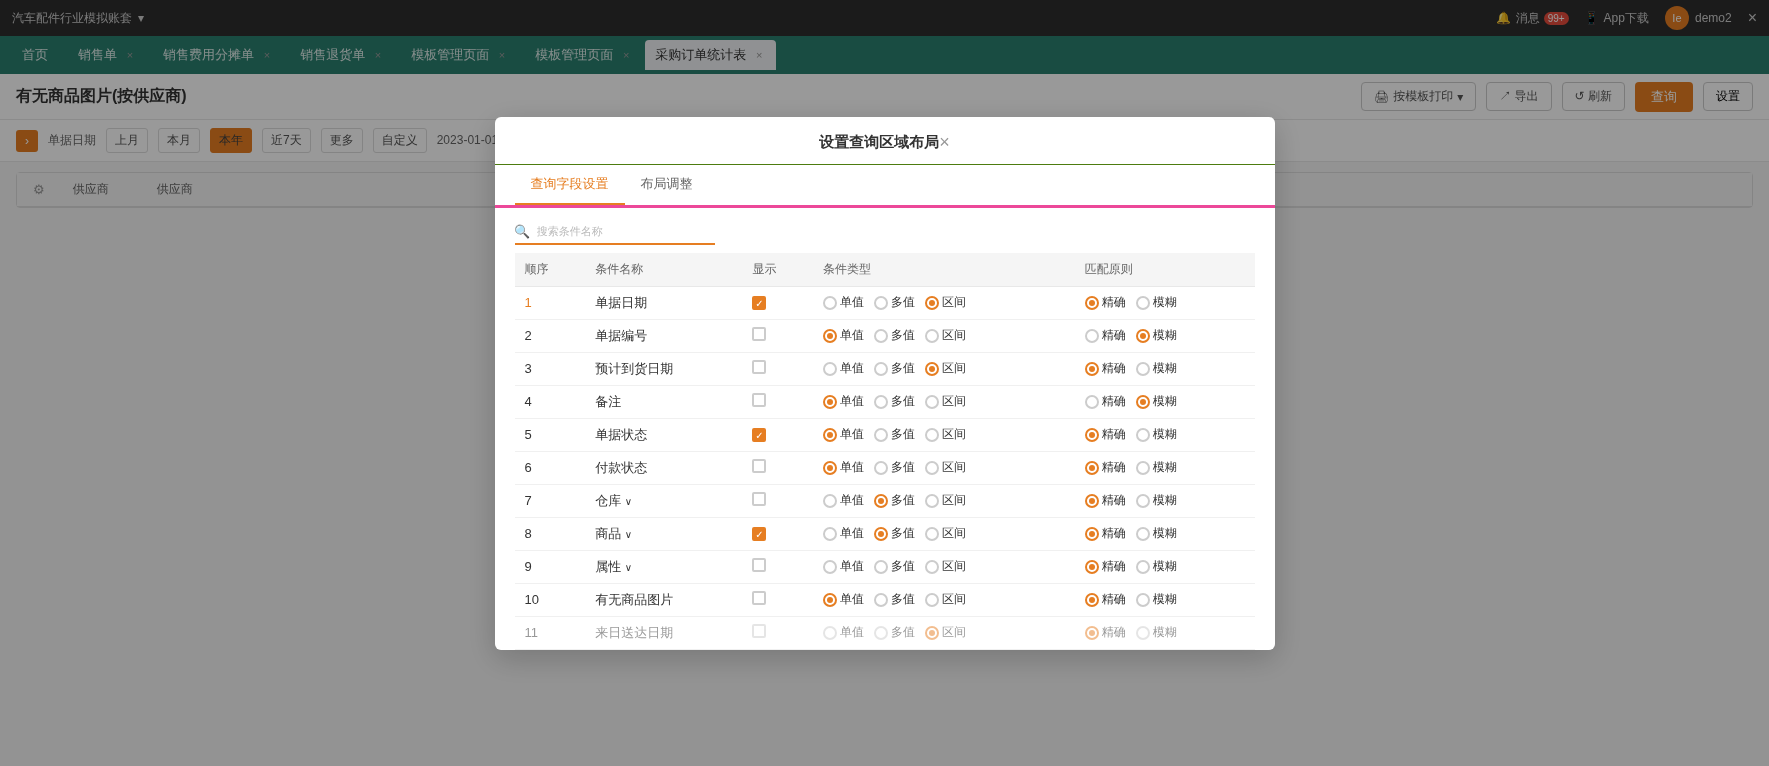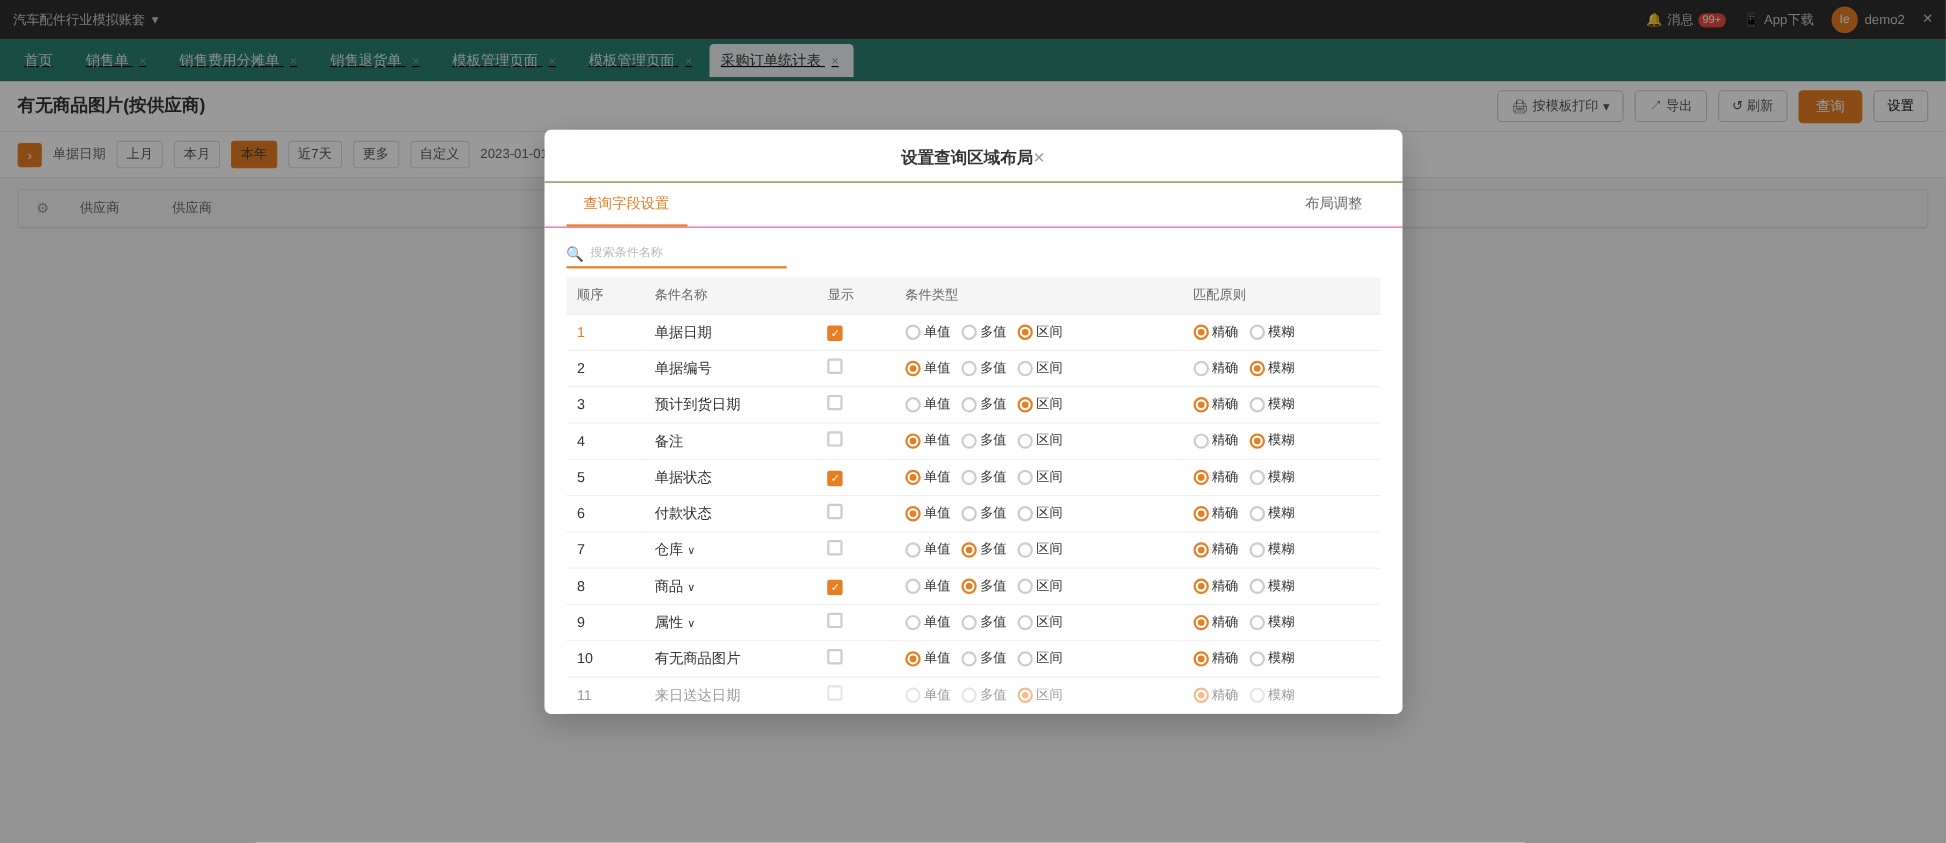--- a/index.html
+++ b/index.html
@@ -34,21 +34,20 @@
     }
 
     
     .tab-bar {
       height: 38px;
       background: #2a7f6f;
       display: flex;
       align-items: center;
       padding: 0 8px;
       gap: 2px;
-      text-decoration: underline;
     }
     .tab-item {
       padding: 6px 14px;
       border-radius: 4px 4px 0 0;
       color: rgba(255,255,255,0.85);
       font-size: 13px;
       cursor: pointer;
       white-space: nowrap;
     }
     .tab-item.active {
@@ -140,23 +139,22 @@
       align-items: center;
       justify-content: center;
     }
     .dialog-title { font-size: 15px; font-weight: bold; color: #333; }
     .dialog-close { cursor: pointer; color: #999; font-size: 18px; line-height: 1; }
 
     
     .dialog-tabs {
       display: flex;
       padding: 0 20px;
-      border-bottom: 1px solid #ec4899;
+      border-bottom: 3px solid #ec4899;
       gap: 0;
-      justify-content: space-between;
     }
     .dialog-tab {
       padding: 10px 16px;
       cursor: pointer;
       font-size: 13px;
       color: #666;
       border-bottom: 2px solid transparent;
     }
     .dialog-tab.active {
       color: #e67e22;

